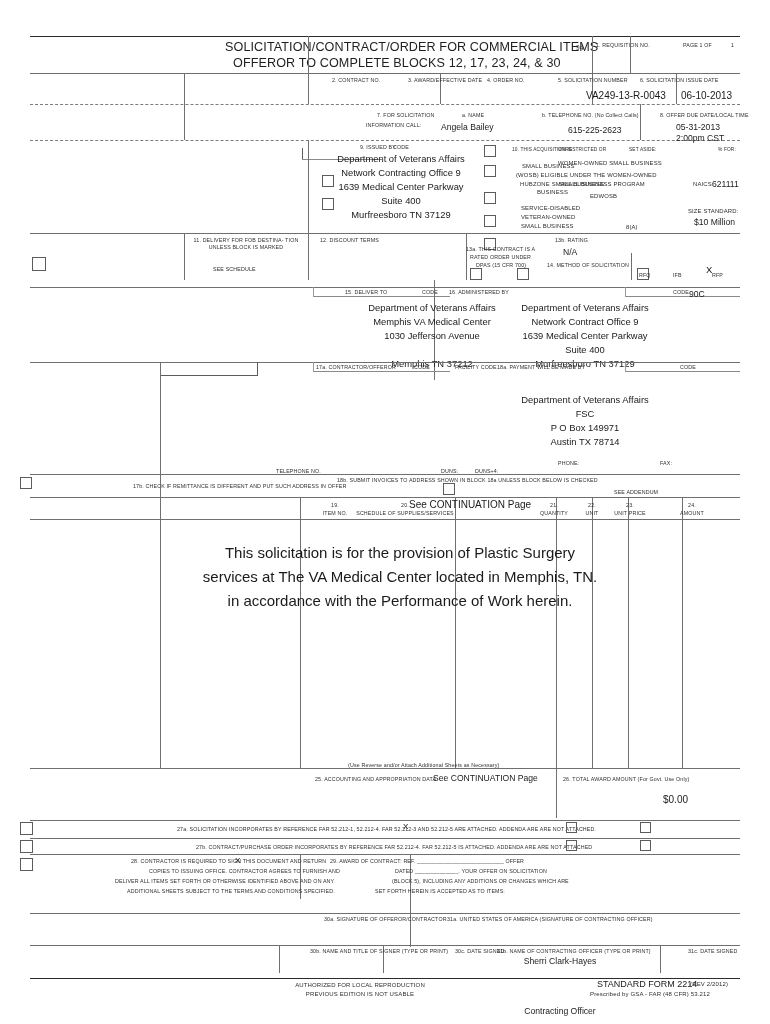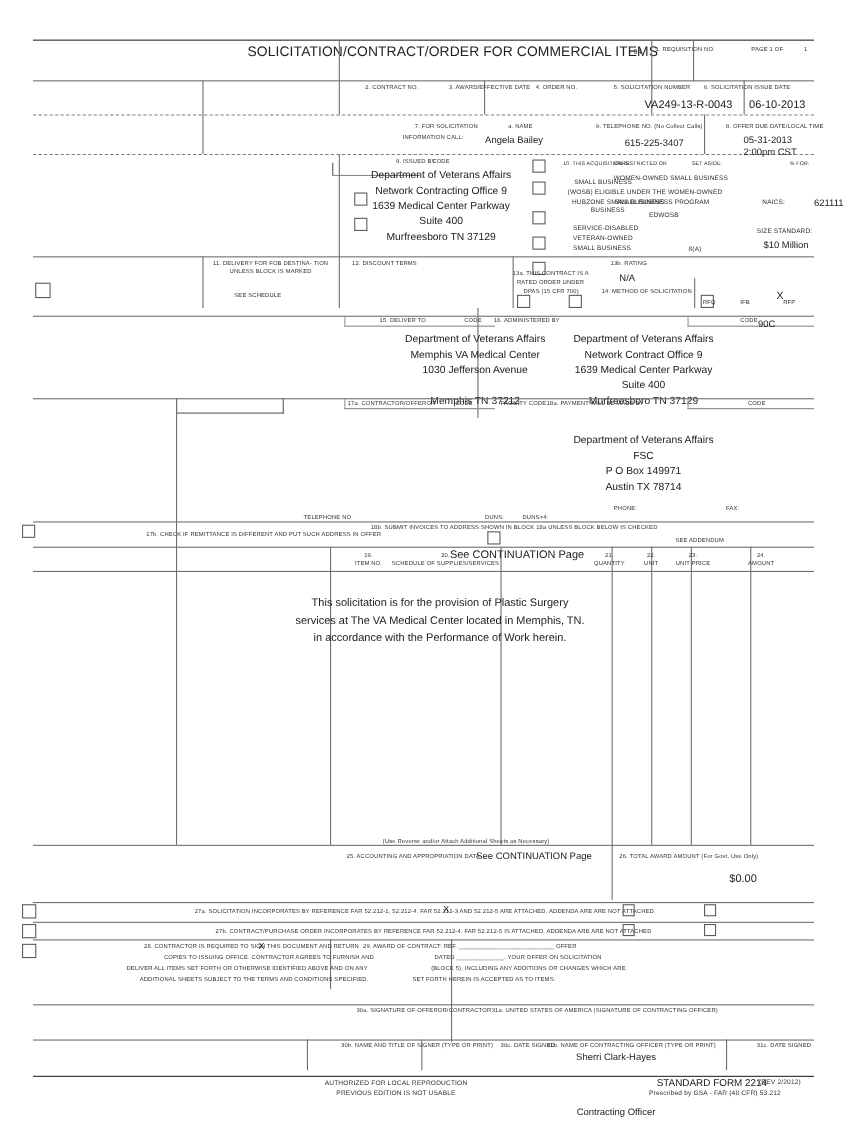--- a/index.html
+++ b/index.html
@@ -77,20 +77,21 @@
   .tiny { font-size: 4.8px; }
   .mini { font-size: 5.9px; }
 </style>
 </head>
 <body>
 
 <div id="page">
 
   <div class="title" style="left:225px; top:40px;">SOLICITATION/CONTRACT/ORDER FOR COMMERCIAL ITEMS</div>
   <div class="lbl" style="left:576px; top:44px; font-size:6.5px;">94</div>
+  <div class="title" style="left:233px; top:56px;">OFFEROR TO COMPLETE BLOCKS 12, 17, 23, 24, &amp; 30</div>
 
   <div class="lbl" style="left:596px; top:42px;">1. REQUISITION NO.</div>
   <div class="lbl" style="left:683px; top:42px;">PAGE 1 OF</div>
   <div class="lbl" style="left:731px; top:42px;">1</div>
 
   <div class="hline dark" style="left:30px; top:36px; width:710px;"></div>
 
   <div class="hline" style="left:30px; top:73px; width:710px;"></div>
   <div class="dashed" style="left:30px; top:104px; width:710px;"></div>
   <div class="dashed" style="left:30px; top:140px; width:710px;"></div>
@@ -110,21 +111,21 @@
   <div class="lbl" style="left:640px; top:77px;">6. SOLICITATION ISSUE DATE</div>
 
   <div class="val" style="left:586px; top:89px;">VA249-13-R-0043</div>
   <div class="val" style="left:681px; top:89px;">06-10-2013</div>
 
   <div class="lbl" style="left:377px; top:112px;">7. FOR SOLICITATION</div>
   <div class="lbl" style="left:366px; top:122px;">INFORMATION CALL:</div>
   <div class="lbl" style="left:462px; top:112px;">a. NAME</div>
   <div class="val sm" style="left:441px; top:121px;">Angela Bailey</div>
   <div class="lbl" style="left:542px; top:112px;">b. TELEPHONE NO. (No Collect Calls)</div>
-  <div class="val sm" style="left:568px; top:124px;">615-225-3407</div>
+  <div class="val sm" style="left:568px; top:124px;">615-225-2623</div>
   <div class="lbl" style="left:660px; top:112px;">8. OFFER DUE DATE/LOCAL TIME</div>
   <div class="val sm" style="left:676px; top:121px;">05-31-2013</div>
   <div class="val sm" style="left:676px; top:132px;">2:00pm CST</div>
 
   <div class="lbl" style="left:360px; top:144px;">9. ISSUED BY</div>
   <div class="lbl" style="left:393px; top:144px;">CODE</div>
   <div class="box" style="left:302px; top:148px; width:80px; height:11px; border-top:none; border-left:1px solid #5c5c5c; border-right:none; border-bottom:none;"></div>
   <div class="hline thin" style="left:302px; top:159px; width:80px;"></div>
 
   <div class="addr" style="left:286px; top:152px; width:230px;">Department of Veterans Affairs
@@ -145,21 +146,21 @@
   <div class="lbl mini" style="left:521px; top:214px;">VETERAN-OWNED</div>
   <div class="lbl mini" style="left:521px; top:223px;">SMALL BUSINESS</div>
 
   <div class="lbl mini" style="left:558px; top:160px;">WOMEN-OWNED SMALL BUSINESS</div>
   <div class="lbl mini" style="left:516px; top:172px;">(WOSB) ELIGIBLE UNDER THE WOMEN-OWNED</div>
   <div class="lbl mini" style="left:559px; top:181px;">SMALL BUSINESS PROGRAM</div>
   <div class="lbl mini" style="left:590px; top:193px;">EDWOSB</div>
   <div class="lbl mini" style="left:626px; top:224px;">8(A)</div>
 
   <div class="lbl mini" style="left:693px; top:181px;">NAICS:</div>
-  <div class="val sm" style="left:740px; top:178px;">621111</div>
+  <div class="val sm" style="left:712px; top:178px;">621111</div>
   <div class="lbl mini" style="left:688px; top:208px;">SIZE STANDARD:</div>
   <div class="val sm" style="left:694px; top:216px;">$10 Million</div>
 
   <div class="box" style="left:484px; top:145px; width:12px; height:12px;"></div>
   <div class="box" style="left:484px; top:165px; width:12px; height:12px;"></div>
   <div class="box" style="left:484px; top:192px; width:12px; height:12px;"></div>
   <div class="box" style="left:484px; top:215px; width:12px; height:12px;"></div>
   <div class="box" style="left:484px; top:238px; width:12px; height:12px;"></div>
   <div class="box" style="left:322px; top:175px; width:12px; height:12px;"></div>
   <div class="box" style="left:322px; top:198px; width:12px; height:12px;"></div>
@@ -268,21 +269,21 @@
   <div class="lbl c" style="left:532px; top:510px; width:44px;">QUANTITY</div>
   <div class="lbl c" style="left:574px; top:502px; width:36px;">22.</div>
   <div class="lbl c" style="left:574px; top:510px; width:36px;">UNIT</div>
   <div class="lbl c" style="left:612px; top:502px; width:36px;">23.</div>
   <div class="lbl c" style="left:604px; top:510px; width:52px;">UNIT PRICE</div>
   <div class="lbl c" style="left:670px; top:502px; width:44px;">24.</div>
   <div class="lbl c" style="left:664px; top:510px; width:56px;">AMOUNT</div>
 
   <div class="val" style="left:409px; top:498px;">See CONTINUATION Page</div>
 
-  <div class="addr" style="left:170px; top:541px; width:460px; font-size:10px; line-height:1.6;">This solicitation is for the provision of Plastic Surgery
+  <div class="addr" style="left:170px; top:541px; width:460px; font-size:15px; line-height:1.6;">This solicitation is for the provision of Plastic Surgery
 services at The VA Medical Center located in Memphis, TN.
 in accordance with the Performance of Work herein.</div>
 
   <div class="lbl" style="left:348px; top:762px;">(Use Reverse and/or Attach Additional Sheets as Necessary)</div>
 
   <div class="hline" style="left:30px; top:768px; width:710px;"></div>
   <div class="vline" style="left:556px; top:768px; height:50px;"></div>
 
   <div class="lbl" style="left:315px; top:776px;">25. ACCOUNTING AND APPROPRIATION DATA</div>
   <div class="val sm" style="left:433px; top:772px;">See CONTINUATION Page</div>

